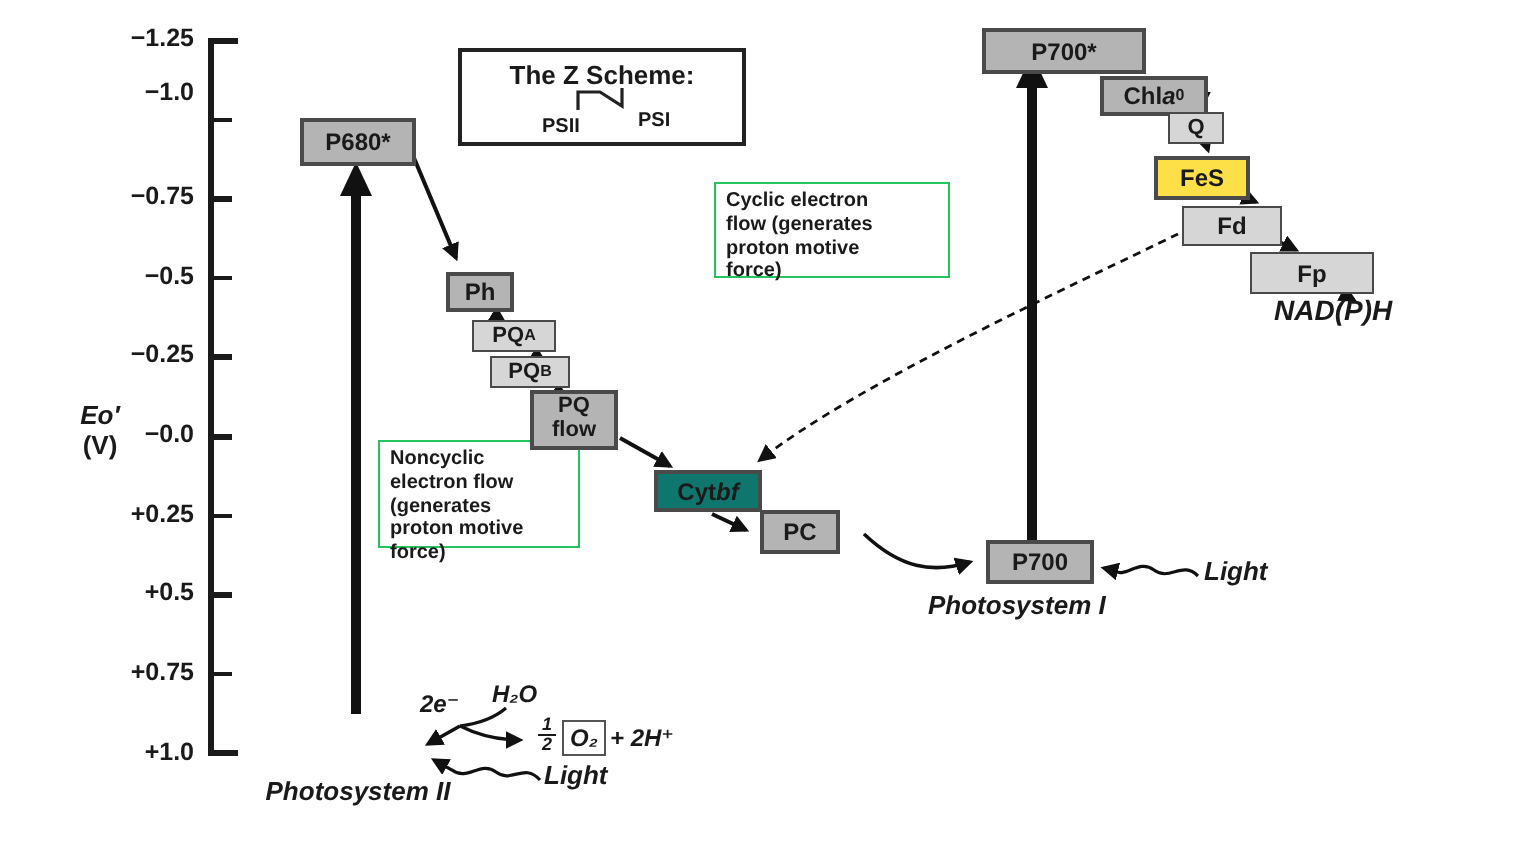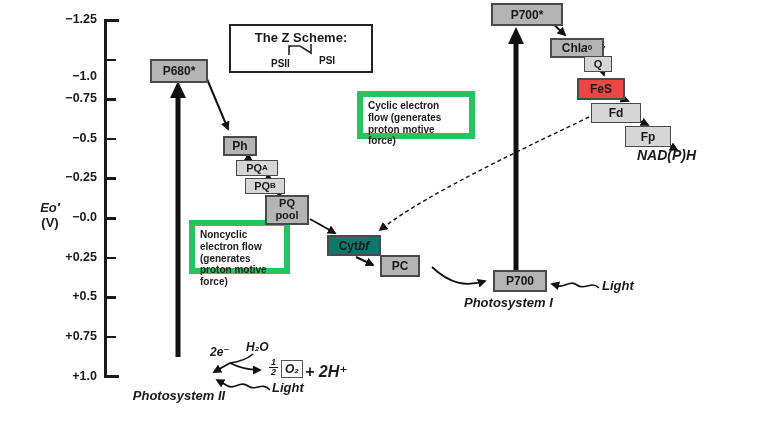--- a/index.html
+++ b/index.html
@@ -12,74 +12,74 @@
   #axis-ticks{position:absolute;left:0;top:0;width:768px;height:422px;}
   .tick-mark{position:absolute;left:106px;width:10px;height:2.5px;background:#1a1a1a;}
   .tick-label{position:absolute;right:671px;width:70px;text-align:right;font-size:12.5px;}
   #axis-title{position:absolute;left:30px;top:201px;width:40px;text-align:center;font-size:13px;line-height:1.15;}
   #axis-title .e{font-style:italic;}
   
   .nbox{position:absolute;border:2px solid #4a4a4a;background:#b4b4b4;display:flex;
         align-items:center;justify-content:center;font-size:12px;line-height:1;box-sizing:border-box;}
   .nbox.light{background:#d6d6d6;border-width:1.5px;}
   .nbox.lighter{background:#0f766e;align-items:center;}
-  .nbox.dark{background:#ef4444;}
+  .nbox.dark{background:#fde047;}
   .sub{font-size:8px;vertical-align:-3px;}
   .it{font-style:italic;}
   #p680star{left:150px;top:59px;width:58px;height:24px;}
   #p680{left:151px;top:357px;width:55px;height:24px;}
   #ph{left:223px;top:136px;width:34px;height:20px;}
   #pqa{left:236px;top:160px;width:42px;height:16px;font-size:11px;}
   #pqb{left:245px;top:178px;width:40px;height:16px;font-size:11px;}
   #pqpool{left:265px;top:195px;width:44px;height:30px;font-size:11px;line-height:1.05;text-align:center;}
   #cytbf{left:327px;top:235px;width:54px;height:21px;}
   #pc{left:380px;top:255px;width:40px;height:22px;}
   #p700{left:493px;top:270px;width:54px;height:22px;}
-  #p700star{left:491px;top:3px;width:72px;height:23px;}
+  #p700star{left:491px;top:14px;width:82px;height:23px;}
   #chla0{left:550px;top:38px;width:54px;height:20px;}
   #q{left:584px;top:56px;width:28px;height:16px;font-size:11px;}
   #fes{left:577px;top:78px;width:48px;height:22px;}
   #fd{left:591px;top:103px;width:50px;height:20px;}
-  #fp{left:625px;top:126px;width:46px;height:21px;}
-  
-  .note{position:absolute;background:#fff;border:6px solid #22c55e;font-size:10px;line-height:1.18;padding:3px 5px;box-sizing:border-box;}
+  #fp{left:625px;top:126px;width:62px;height:21px;}
+  
+  .note{position:absolute;background:#fff;border:1px solid #22c55e;font-size:10px;line-height:1.18;padding:3px 5px;box-sizing:border-box;}
   #zscheme{left:229px;top:24px;width:144px;height:49px;border:2px solid #222;}
   #zscheme .ztitle{text-align:center;font-size:13px;margin-top:1px;}
   #zscheme .psii{position:absolute;left:40px;top:32px;font-size:10px;}
   #zscheme .psi{position:absolute;left:88px;top:29px;font-size:10px;}
   #zscheme svg{position:absolute;left:56px;top:15px;}
   #cyclic-note{left:357px;top:91px;width:118px;height:48px;}
   #noncyclic-note{left:189px;top:220px;width:101px;height:54px;}
   
   .lbl{position:absolute;white-space:nowrap;font-style:italic;}
   #nadph{left:637px;top:147px;font-size:14px;}
   #ps2-label{left:118px;top:388px;width:122px;text-align:center;font-size:13px;}
   #ps1-label{left:464px;top:295px;font-size:13px;}
   #light2{left:272px;top:380px;font-size:13px;}
   #light1{left:602px;top:278px;font-size:13px;}
   #electrons{left:210px;top:345px;font-size:12px;}
   #water{left:246px;top:340px;font-size:12px;}
   #frac{left:269px;top:358px;width:9px;text-align:center;font-size:9px;line-height:1;}
   #frac .num{display:block;border-bottom:1.5px solid #1a1a1a;}
   #o2box{left:281px;top:360px;border:1.5px solid #555;background:#fff;padding:1px 3px;font-size:12px;}
-  #protons{left:305px;top:362px;font-size:16px;}
+  #protons{left:305px;top:362px;font-size:12px;}
   
   #arrows{position:absolute;left:0;top:0;pointer-events:none;}
 </style>
 </head>
 <body>
 
 <div id="fig">
 
   <div id="axis-line"></div>
   <div id="axis-corner-top" class="axis-corner"></div>
   <div id="axis-corner-bottom" class="axis-corner"></div>
   <div id="axis-ticks">
       <div class="tick-label" style="top: 12px;">−1.25</div>
-      <div class="tick-label" style="top: 69px;">−1.0</div>
+      <div class="tick-label" style="top: 39px;">−1.0</div>
       <div class="tick-mark" style="top: 58.6111px;"></div>
       <div class="tick-label" style="top: 91.2222px;">−0.75</div>
       <div class="tick-mark" style="top: 98.2222px;"></div>
       <div class="tick-label" style="top: 130.833px;">−0.5</div>
       <div class="tick-mark" style="top: 137.833px;"></div>
       <div class="tick-label" style="top: 170.444px;">−0.25</div>
       <div class="tick-mark" style="top: 177.444px;"></div>
       <div class="tick-label" style="top: 210.056px;">−0.0</div>
       <div class="tick-mark" style="top: 217.056px;"></div>
       <div class="tick-label" style="top: 249.667px;">+0.25</div>
@@ -158,21 +158,21 @@
   <div id="ph" class="nbox">Ph</div>
   <div id="pqa" class="nbox light">
       <span>PQ</span>
       <span class="sub">A</span>
     </div>
   <div id="pqb" class="nbox light">
       <span>PQ</span>
       <span class="sub">B</span>
     </div>
   <div id="pqpool" class="nbox">
-      <span><span>PQ</span><br><span>pool</span></span>
+      <span><span>PQ</span><br><span>flow</span></span>
     </div>
   <div id="cytbf" class="nbox lighter">
       <span>Cyt </span>
       <span class="it">bf</span>
     </div>
   <div id="pc" class="nbox">PC</div>
   <div id="p700" class="nbox">P700</div>
   <div id="p700star" class="nbox">P700*</div>
   <div id="chla0" class="nbox">
       <span>Chl </span>

